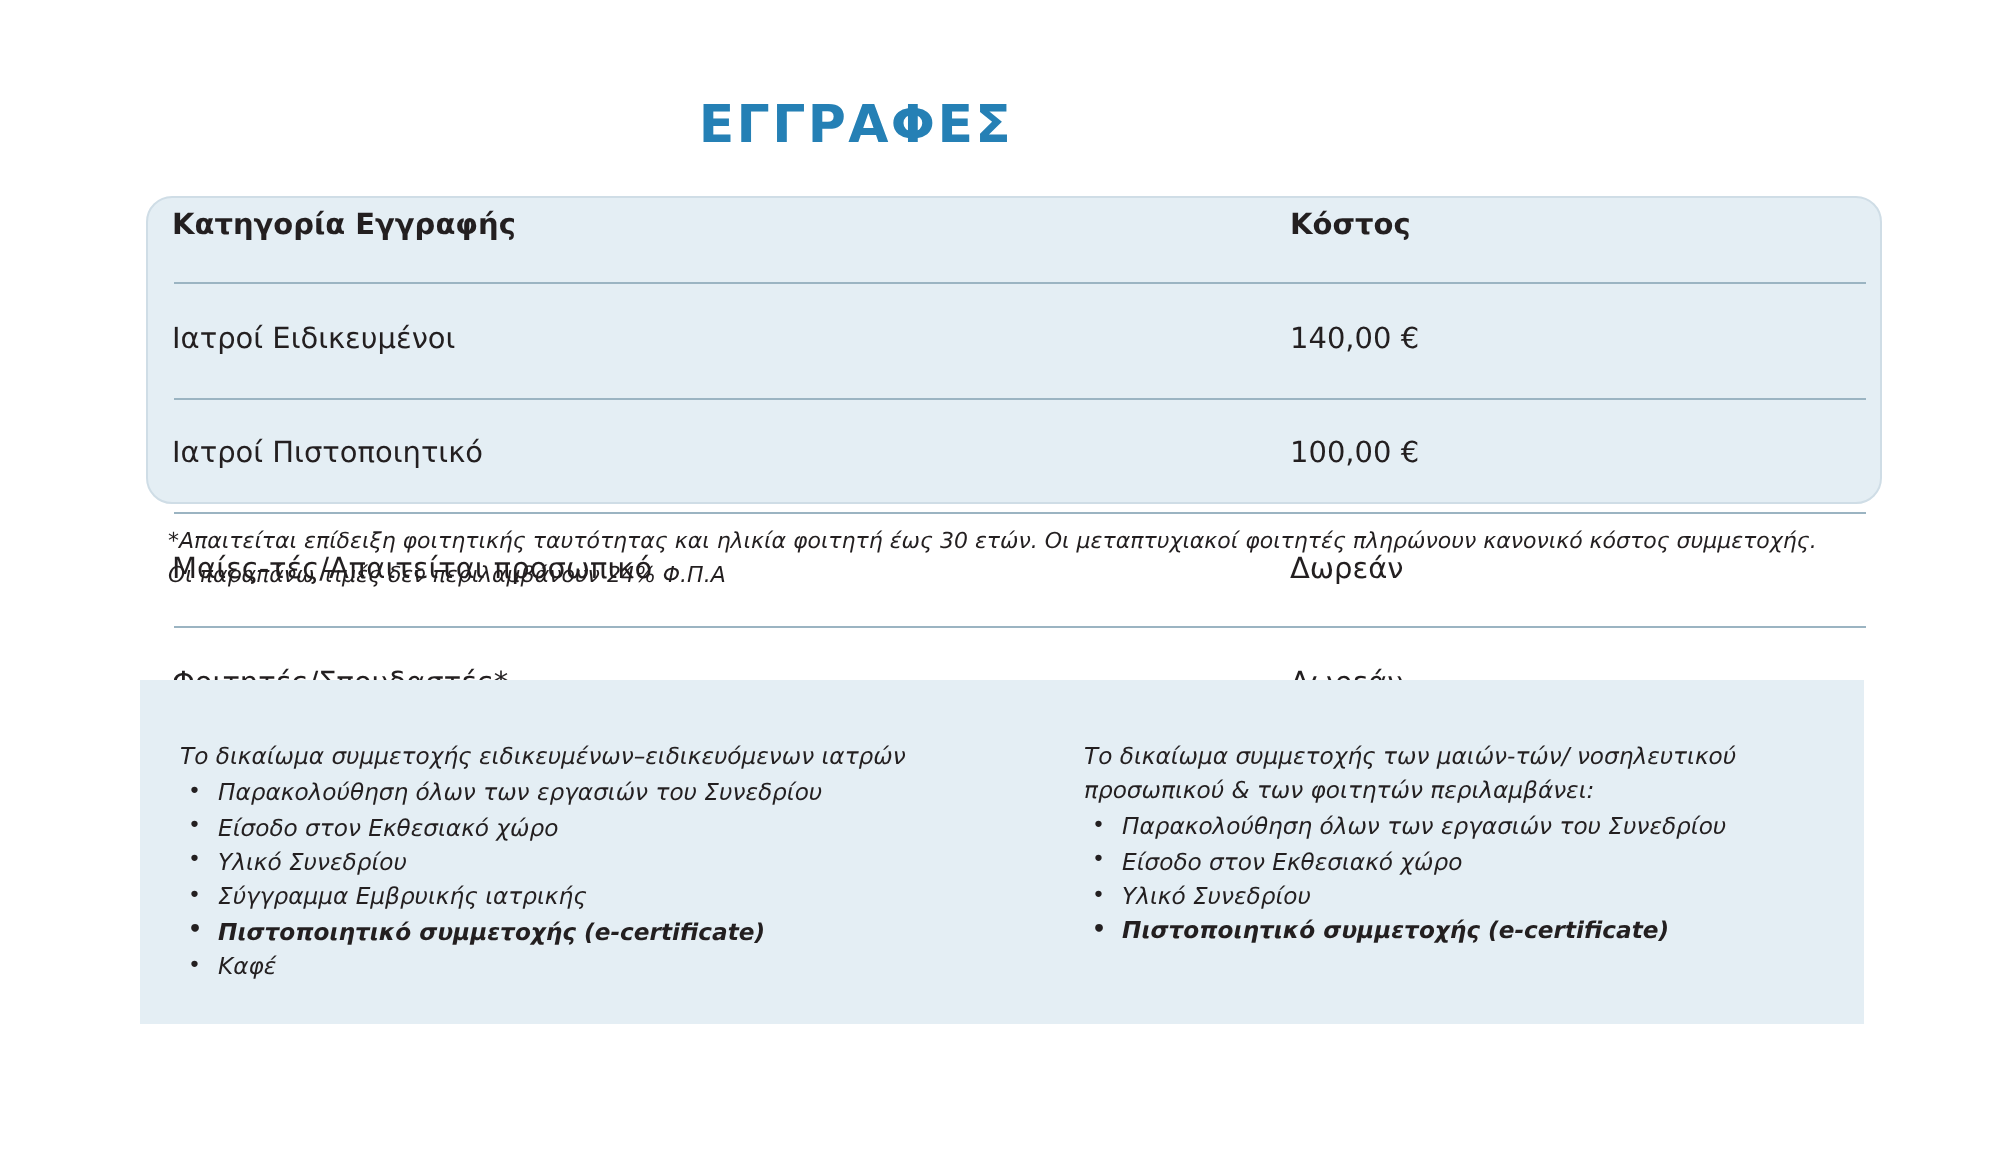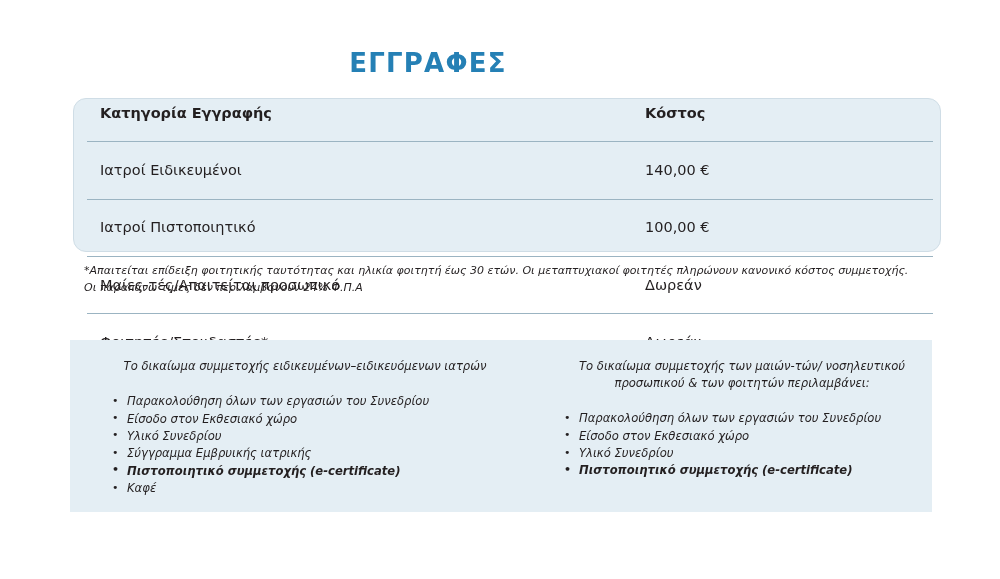--- a/index.html
+++ b/index.html
@@ -68,21 +68,21 @@
   .price-table tr {
     height: 28.6px;
   }
 
   .cell {
     font-size: 14.5px;
     line-height: 1;
     color: #231f20;
     white-space: nowrap;
   }
-  .cell.cat { padding-left: 26px; margin-top: 20px; }
+  .cell.cat { padding-left: 12px; margin-top: 20px; }
   .cell.cost { padding-left: 1px; }
 
   .head-cell {
     font-weight: bold;
   }
 
   
   .sep-row td {
     height: 1px;
     padding: 0;
@@ -122,28 +122,27 @@
     top: 14px;
     font-size: 11.6px;
     font-style: italic;
     line-height: 1.48;
     color: #231f20;
   }
   .info-col.left  { left: 20px;  width: 430px; }
   .info-col.right { left: 472px; width: 400px; }
 
   .info-intro {
-    margin: 4px 0 1px 0;
-    text-align: center;
+    margin: 16px 0 1px 0;
   }
   .info-intro div { white-space: nowrap; }
 
   ul.info-list {
     list-style: none;
-    margin: 18px;
+    margin: 0;
     padding: 0;
   }
   ul.info-list li {
     position: relative;
     padding-left: 19px;
     white-space: nowrap;
     line-height: 1.5;
   }
   ul.info-list li::before {
     content: "\2022";

